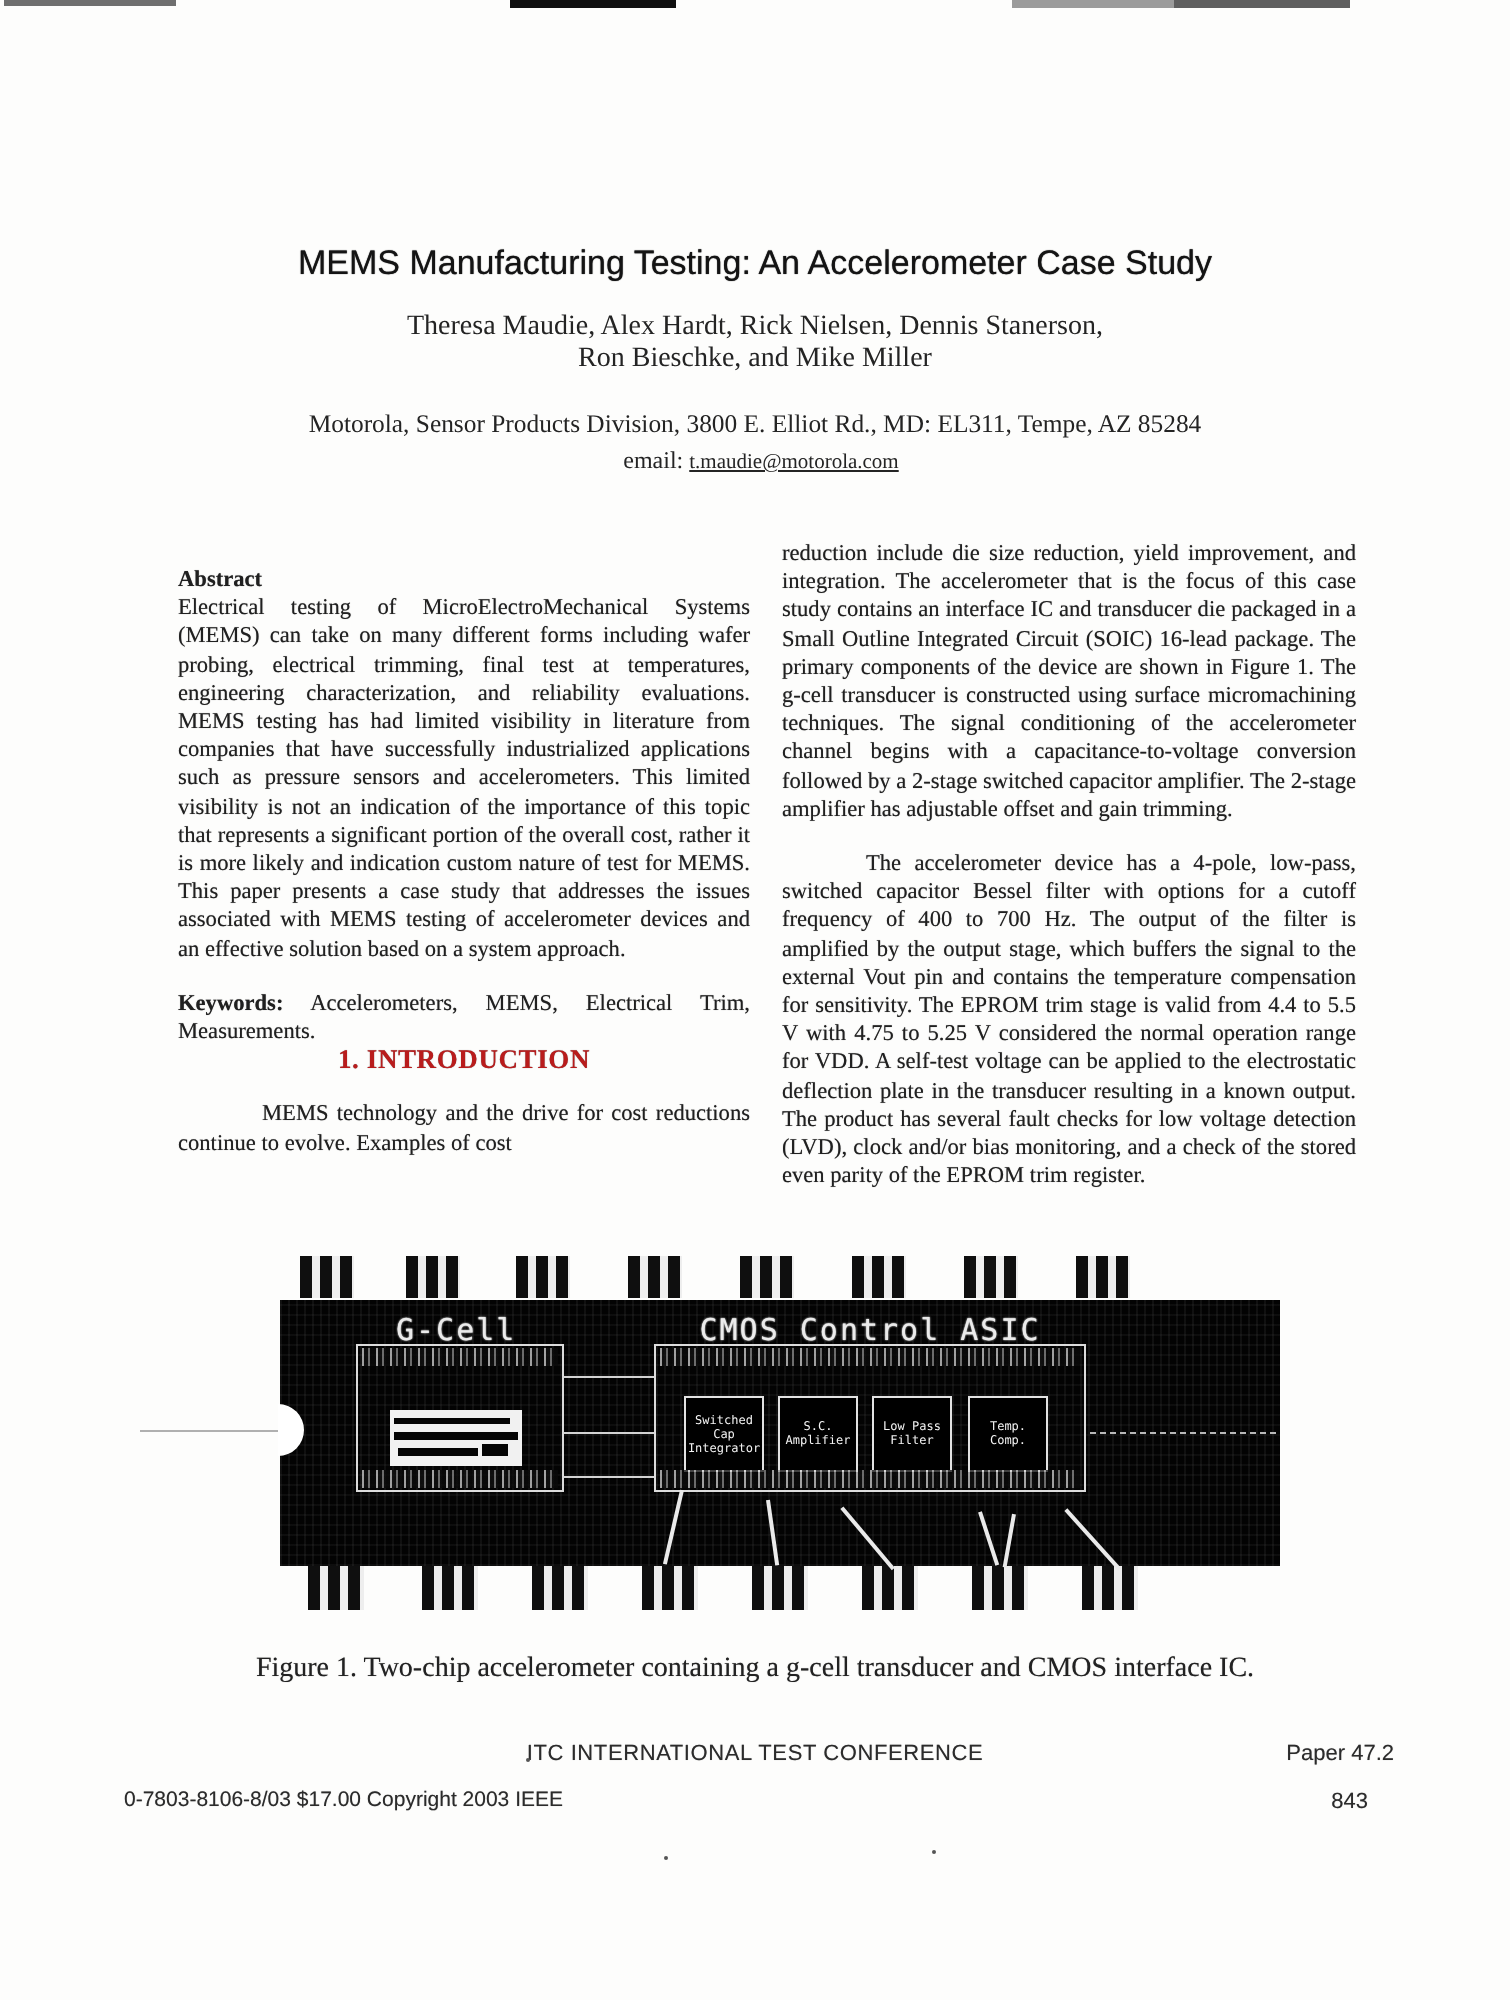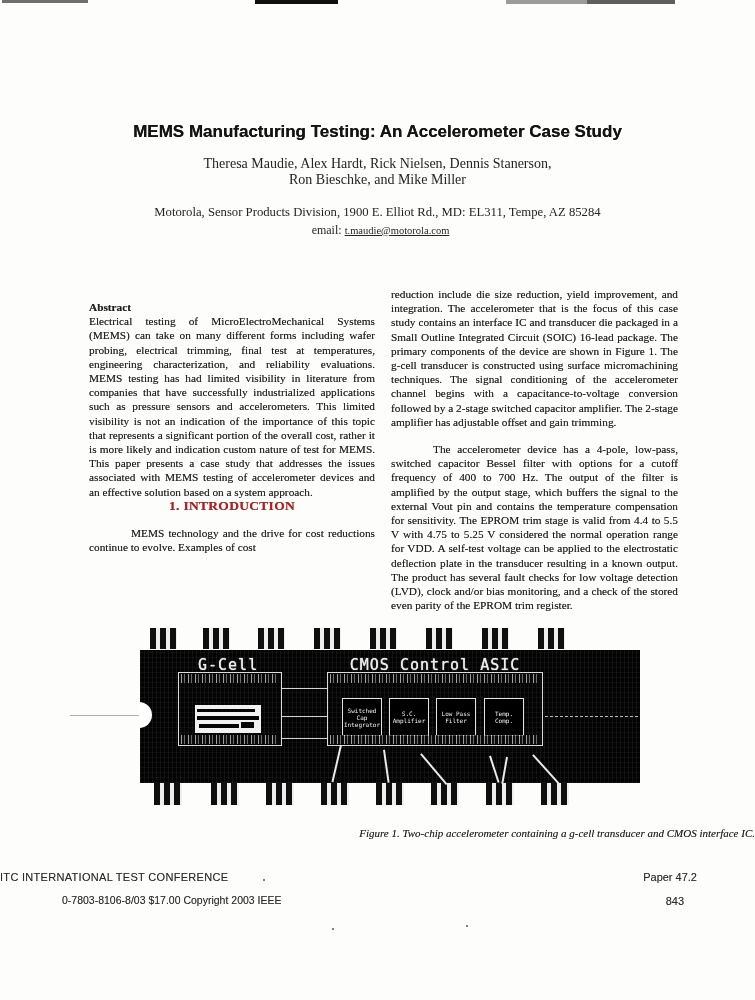--- a/index.html
+++ b/index.html
@@ -10,31 +10,31 @@
 
   
   .scanbar{position:absolute;top:0;}
   .bar1{left:2px;width:86px;height:3px;background:#6f6f6f;}
   .bar2{left:255px;width:83px;height:4px;background:#101010;}
   .bar3{left:506px;width:169px;height:4px;background:linear-gradient(90deg,#9b9b9b 0 48%,#5f5f5f 48%);}
   .speck{position:absolute;background:#555;border-radius:50%;}
 
   
   .title{position:absolute;top:122px;left:0;width:100%;text-align:center;
-         font-family:"Liberation Sans", sans-serif;font-weight:bold;font-size:17px;
+         font-family:"Liberation Sans", sans-serif;font-weight:normal;font-size:17px;
          color:#141414;text-shadow:0 0 .5px #222;}
   .authors{position:absolute;top:156px;left:0;width:100%;text-align:center;
            font-size:14px;line-height:16px;color:#242424;}
   .affil{position:absolute;top:205px;left:0;width:100%;text-align:center;font-size:12.7px;color:#242424;}
   .emailline{position:absolute;top:223px;left:3px;width:100%;text-align:center;font-size:12px;color:#242424;}
   .emailline a{color:#242424;text-decoration:underline;font-size:10.5px;}
 
   
   .col{position:absolute;font-size:11.3px;line-height:14.2px;text-align:justify;
-       text-shadow:0 0 .4px rgba(20,20,20,.55);color:#202020;margin-top:17px;}
+       text-shadow:0 0 .4px rgba(20,20,20,.55);color:#202020;}
   .col-left{left:89px;top:283px;width:286px;}
   .col-right{left:391px;top:270px;width:287px;}
   .col p{margin:0;}
   .abs-head{font-weight:bold;margin:0 0 1px 0;}
   .keywords{margin-top:13px !important;}
   .kw-label{font-weight:bold;}
   .intro-head{margin:26px 0 0 0;text-align:center;font-weight:bold;font-size:13.5px;
               letter-spacing:.3px;color:#b91c1c;}
   .indent{text-indent:42px;}
   .mt{margin-top:13px !important;}
@@ -67,51 +67,52 @@
   .mb3{left:4px;top:19px;width:40px;height:4px;}
   .msq{left:46px;top:17px;width:13px;height:6px;}
   .jumper{position:absolute;left:142px;width:45px;height:1px;background:#cfcfcf;}
   .block{position:absolute;top:25px;width:40px;height:38px;background:#050505;border:1px solid #dedede;
          color:#eeeeee;font-family:"DejaVu Sans Mono", monospace;font-size:6px;line-height:7px;
          text-align:center;display:flex;align-items:center;justify-content:center;padding:1px;}
   .b1{left:14px;} .b2{left:61px;} .b3{left:108px;} .b4{left:156px;}
   .lead{position:absolute;width:1.5px;background:#e5e5e5;transform-origin:top center;}
   .dash-r{position:absolute;left:405px;top:66px;width:93px;border-top:1px dashed #b5b5b5;}
   .dash-l{position:absolute;left:70px;top:95px;width:70px;border-top:1px solid #8f8f8f;opacity:.7;}
-  .caption{position:absolute;top:827px;left:0;width:100%;text-align:right;font-size:11px;color:#222;
-           text-shadow:0 0 .4px rgba(20,20,20,.5);font-style:italic;}
+  .caption{position:absolute;top:827px;left:0;width:100%;text-align:center;font-size:14px;color:#222;
+           text-shadow:0 0 .4px rgba(20,20,20,.5);}
 
   
   .foot{position:absolute;font-family:"Liberation Sans", sans-serif;color:#2b2b2b;
         text-shadow:0 0 .4px rgba(30,30,30,.4);}
-  .f-conf{top:871px;left:0;width:100%;font-size:11px;letter-spacing:.3px;}
+  .f-conf{top:871px;left:0;width:100%;text-align:center;font-size:11px;letter-spacing:.3px;}
   .f-paper{top:871px;right:58px;font-size:11px;}
   .f-copy{top:894px;left:62px;font-size:10.5px;}
   .f-page{top:895px;right:71px;font-size:11px;}
 </style>
 </head>
 <body>
 
 <div class="page">
 
   <div class="scanbar bar1"></div>
   <div class="scanbar bar2"></div>
   <div class="scanbar bar3"></div>
 
   <div class="title">MEMS Manufacturing Testing: An Accelerometer Case Study</div>
   <div class="authors">
     <div>Theresa Maudie, Alex Hardt, Rick Nielsen, Dennis Stanerson,</div>
     <div>Ron Bieschke, and Mike Miller</div>
   </div>
-  <div class="affil">Motorola, Sensor Products Division, 1900 E. Elliot Rd., MD: EL311, Tempe, AZ 85284</div>
+  <div class="affil">Motorola, Sensor Products Division, 3800 E. Elliot Rd., MD: EL311, Tempe, AZ 85284</div>
   <div class="emailline"><span>email: </span><a>t.maudie@motorola.com</a></div>
 
   <div class="col col-left">
     <p class="abs-head">Abstract</p>
     <p>Electrical testing of MicroElectroMechanical Systems (MEMS) can take on many different forms including wafer probing, electrical trimming, final test at temperatures, engineering characterization, and reliability evaluations.  MEMS testing has had limited visibility in literature from companies that have successfully industrialized applications such as pressure sensors and accelerometers.  This limited visibility is not an indication of the importance of this topic that represents a significant portion of the overall cost, rather it is more likely and indication custom nature of test for MEMS.  This paper presents a case study that addresses the issues associated with MEMS testing of accelerometer devices and an effective solution based on a system approach.</p>
+    <p class="keywords"><span class="kw-label">Keywords:</span><span> Accelerometers,  MEMS,  Electrical  Trim, Measurements.</span></p>
     <p class="intro-head">1.  INTRODUCTION</p>
     <p class="indent mt">MEMS technology and the drive for cost reductions continue to evolve.   Examples of cost</p>
   </div>
 
   <div class="col col-right">
     <p>reduction include die size reduction, yield improvement, and integration.  The accelerometer that is the focus of this case study contains an interface IC and transducer die packaged in a Small Outline Integrated Circuit (SOIC) 16-lead package.  The primary components of the device are shown in Figure 1.  The g-cell transducer is constructed using surface micromachining techniques. The signal conditioning of the accelerometer channel begins with a capacitance-to-voltage conversion followed by a 2-stage switched capacitor amplifier.  The 2-stage amplifier has adjustable offset and gain trimming.</p>
     <p class="indent mt">The accelerometer device has a 4-pole, low-pass, switched capacitor Bessel filter with options for a cutoff frequency of 400 to 700 Hz.  The output of the filter is amplified by the output stage, which buffers the signal to the external Vout pin and contains the temperature compensation for sensitivity.  The EPROM trim stage is valid from 4.4 to 5.5 V with 4.75 to 5.25 V considered the normal operation range for VDD.  A self-test voltage can be applied to the electrostatic deflection plate in the transducer resulting in a known output.  The product has several fault checks for low voltage detection (LVD), clock and/or bias monitoring, and a check of the stored even parity of the EPROM trim register.</p>
   </div>
 
   <div class="fig">

